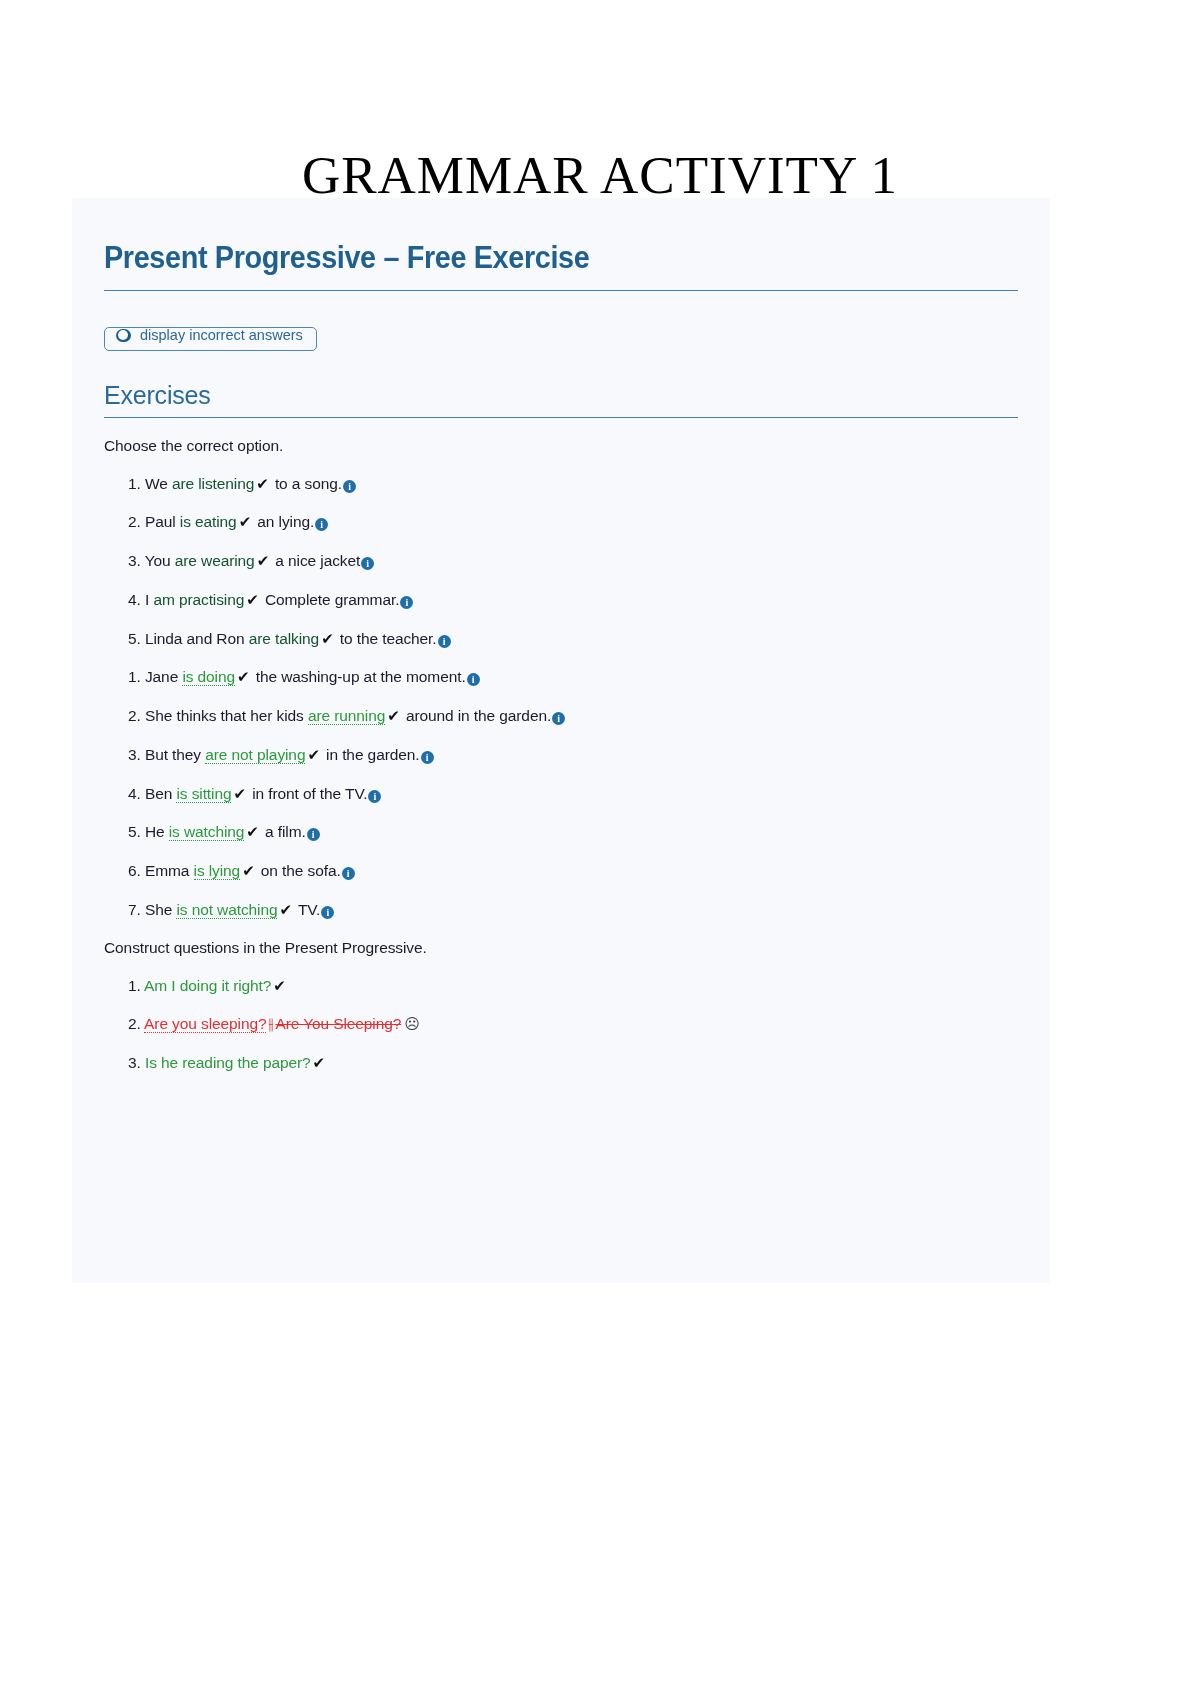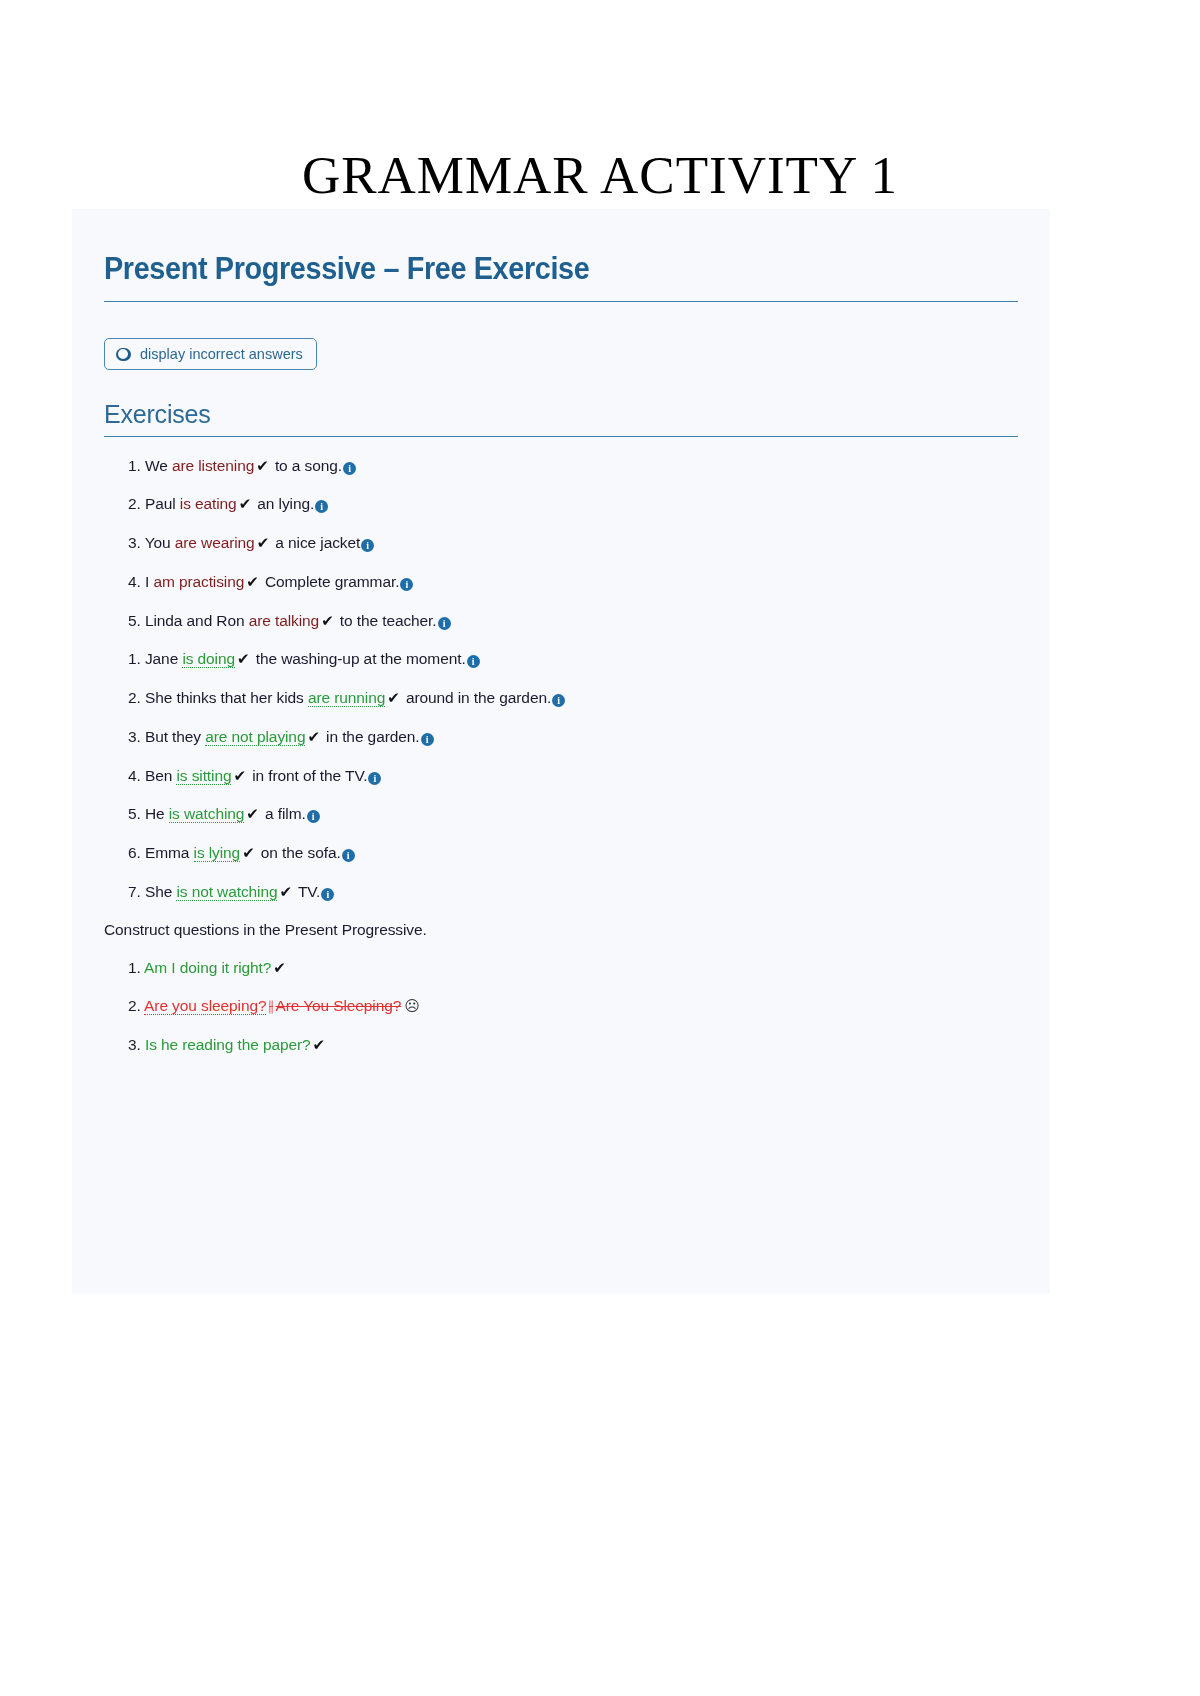--- a/index.html
+++ b/index.html
@@ -25,21 +25,21 @@
     margin: 16px;
     padding-top: 132px;
     line-height: 1.05;
     font-weight: 400;
   }
 
   
   .worksheet {
     position: absolute;
     left: 72px;
-    top: 209px;
+    top: 198px;
     width: 978px;
     height: 1085px;
     background: #f8f9fd;
     box-sizing: border-box;
     padding: 42px 32px 0 32px;
   }
 
   .ws-title {
     font-family: "Liberation Sans", sans-serif;
     font-size: 31px;
@@ -61,21 +61,21 @@
   .toggle-wrap {
     margin-top: 36px;
   }
   .toggle-btn {
     display: inline-flex;
     align-items: center;
     gap: 9px;
     border: 1px solid #4a88b8;
     border-radius: 5px;
     background: #f8f9fd;
-    padding: 8px 13px 7px 11px;
+    padding: 0 13px 7px 11px;
     cursor: pointer;
     font-family: "Liberation Sans", sans-serif;
     font-size: 14.5px;
     color: #2c6894;
     line-height: 1;
   }
   .toggle-knob {
     position: relative;
     width: 15px;
     height: 13px;
@@ -131,21 +131,21 @@
     color: #1a1a2e;
     margin-top: 19px;
     letter-spacing: -0.1px;
     line-height: 1.25;
   }
   ol.items li::before {
     content: counter(item) ". ";
   }
 
   .ans {
-    color: #7f1d1d;
+    color: #14532d;
   }
   .ans-dotted {
     color: #2a9a3a;
     border-bottom: 1px dotted #2a9a3a;
     margin-top: 39px;
   }
   .check {
     color: #111111;
     font-size: 15px;
     padding: 0 2px;
@@ -199,20 +199,21 @@
     <div class="toggle-btn">
       <span class="toggle-knob"></span>
       <span class="toggle-label">display incorrect answers</span>
     </div>
   </div>
 
   <div class="sec-head">Exercises</div>
   <div class="sec-rule"></div>
 
   <div id="groups">
+      <p class="prompt">Choose the correct option.</p>
       <ol class="items">
         <li><span>We </span><span class="ans">are listening</span><span class="check">✔</span><span> to a song.</span><span class="info-icon">i</span></li>
         <li><span>Paul </span><span class="ans">is eating</span><span class="check">✔</span><span> an lying.</span><span class="info-icon">i</span></li>
         <li><span>You </span><span class="ans">are wearing</span><span class="check">✔</span><span> a nice jacket</span><span class="info-icon">i</span></li>
         <li><span>I </span><span class="ans">am practising</span><span class="check">✔</span><span> Complete grammar.</span><span class="info-icon">i</span></li>
         <li><span>Linda and Ron </span><span class="ans">are talking</span><span class="check">✔</span><span> to the teacher.</span><span class="info-icon">i</span></li>
       </ol>
       <ol class="items">
         <li><span>Jane </span><span class="ans-dotted">is doing</span><span class="check">✔</span><span> the washing-up at the moment.</span><span class="info-icon">i</span></li>
         <li><span>She thinks that her kids </span><span class="ans-dotted">are running</span><span class="check">✔</span><span> around in the garden.</span><span class="info-icon">i</span></li>

